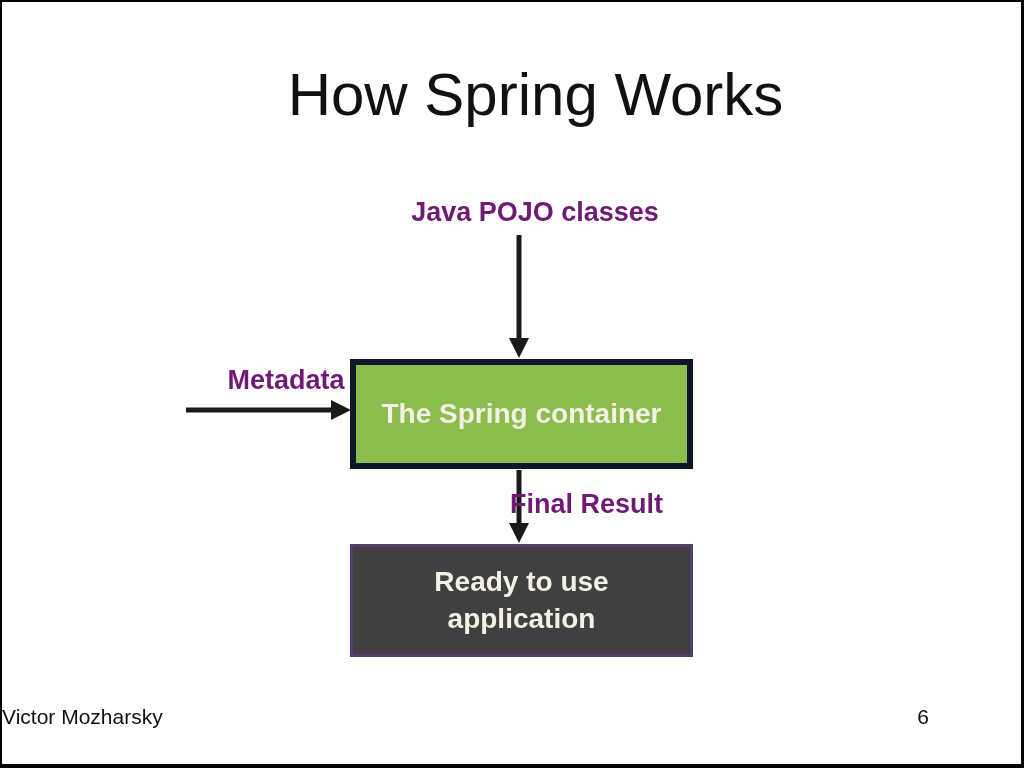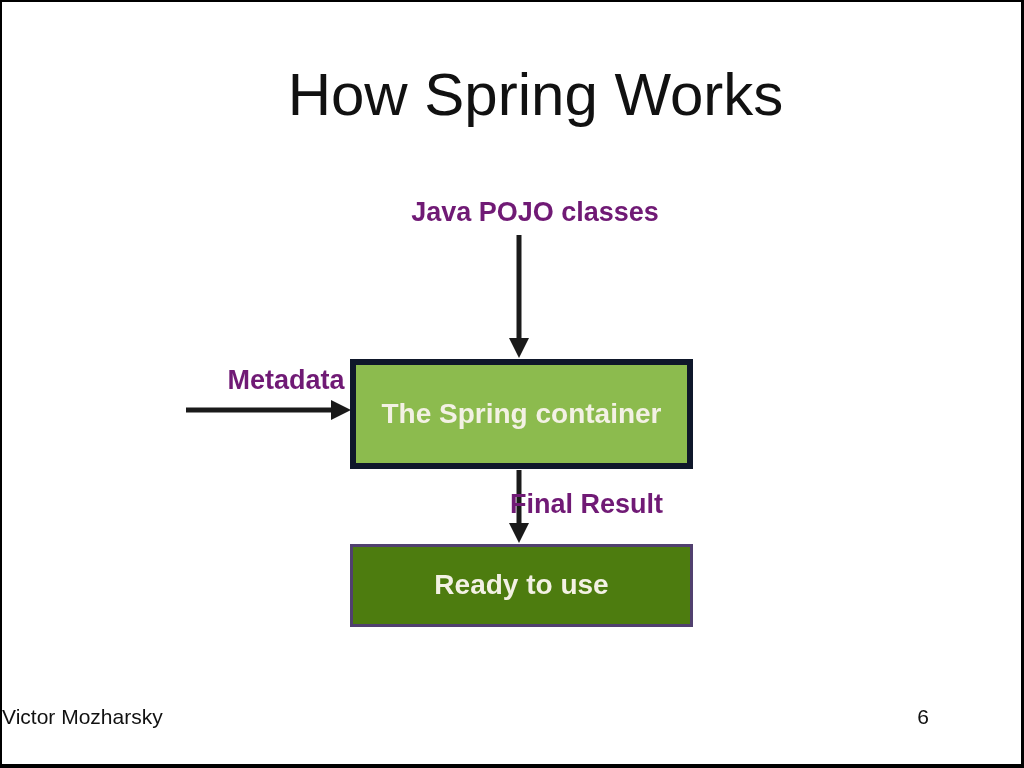--- a/index.html
+++ b/index.html
@@ -76,22 +76,22 @@
     width: 343px;
     height: 110px;
     background: #8cbb4e;
     border: 6px solid #0f172a;
     font-size: 28px;
   }
   .box-ready-app {
     left: 348px;
     top: 542px;
     width: 343px;
-    height: 83px;
-    background: #4d7c0f;
+    height: 113px;
+    background: #404040;
     border: 3px solid #51406f;
     font-size: 28px;
     flex-direction: column;
   }
 
   .arrows-layer {
     position: absolute;
     left: 0;
     top: 0;
     width: 1024px;
@@ -152,20 +152,21 @@
   <div class="diagram-label label-metadata">Metadata</div>
 
   <div class="diagram-label label-final-result">Final Result</div>
 
   <div class="diagram-box box-spring-container">
     <span>The Spring container</span>
   </div>
 
   <div class="diagram-box box-ready-app">
     <span>Ready to use</span>
+    <span>application</span>
   </div>
 
   <div class="footer">
     <span class="footer-author">Victor Mozharsky</span>
     <span class="footer-page">6</span>
   </div>
 
 </div>
 
 </body></html>

